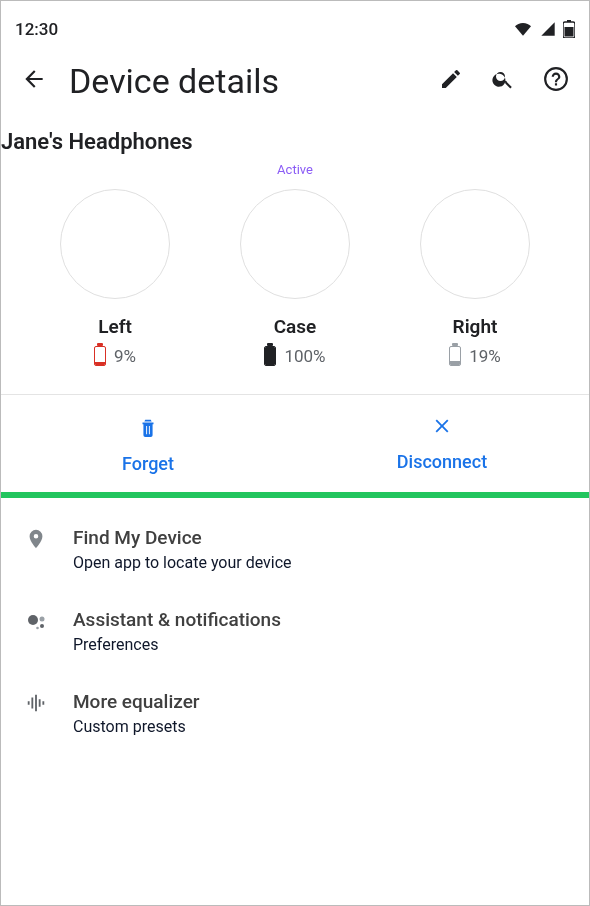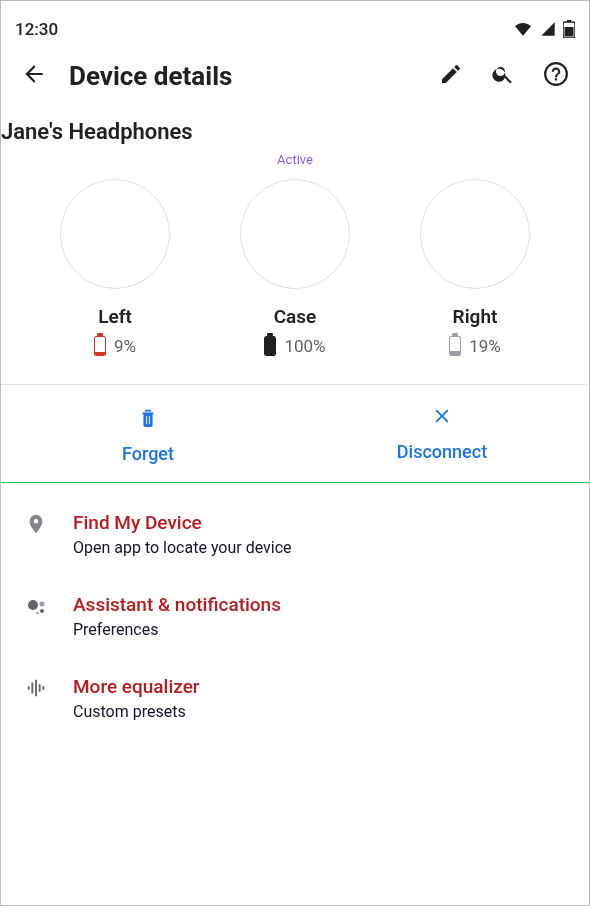--- a/index.html
+++ b/index.html
@@ -23,22 +23,22 @@
     .status-right { display: flex; gap: 6px; align-items: center; }
     .status-right svg { display: block; }
 
     .app-bar {
       display: flex;
       align-items: center;
       padding: 18px 20px;
     }
     .app-bar .back { margin-right: 22px; cursor: pointer; }
     .app-bar .title {
-      font-size: 26px;
-      font-weight: 700;
+      font-size: 34px;
+      font-weight: 400;
       flex: 1;
     }
     .app-bar .actions { display: flex; gap: 28px; align-items: center; }
     .app-bar .actions span { cursor: pointer; }
 
     .device-name {
       text-align: left;
       font-size: 22px;
       font-weight: 600;
       margin-top: 10px;
@@ -99,21 +99,21 @@
       display: flex;
       align-items: flex-end;
     }
     .bat-fill { width: 100%; background: currentColor; }
     .bat-low { color: #d93025; }
     .bat-full { color: #202124; }
     .bat-mid { color: #9aa0a6; }
 
     .actions-bar {
       border-top: 1px solid #e4e4e4;
-      border-bottom: 1px solid #22c55e;
+      border-bottom: 6px solid #22c55e;
       margin-top: 28px;
       display: flex;
     }
     .action-btn {
       flex: 1;
       display: flex;
       flex-direction: column;
       align-items: center;
       padding: 20px 0 18px 0;
       color: #1a73e8;
@@ -133,21 +133,21 @@
     .settings-icon {
       width: 48px;
       display: flex;
       justify-content: flex-start;
       padding-top: 2px;
       color: #5f6368;
     }
     .settings-text-title {
       font-size: 19px;
       font-weight: 500;
-      color: #b91c1c;
+      color: #404040;
     }
     .settings-text-sub {
       font-size: 16px;
       color: #0f172a;
       margin-top: 4px;
     }
   </style>
 </head>
 <body>
 

